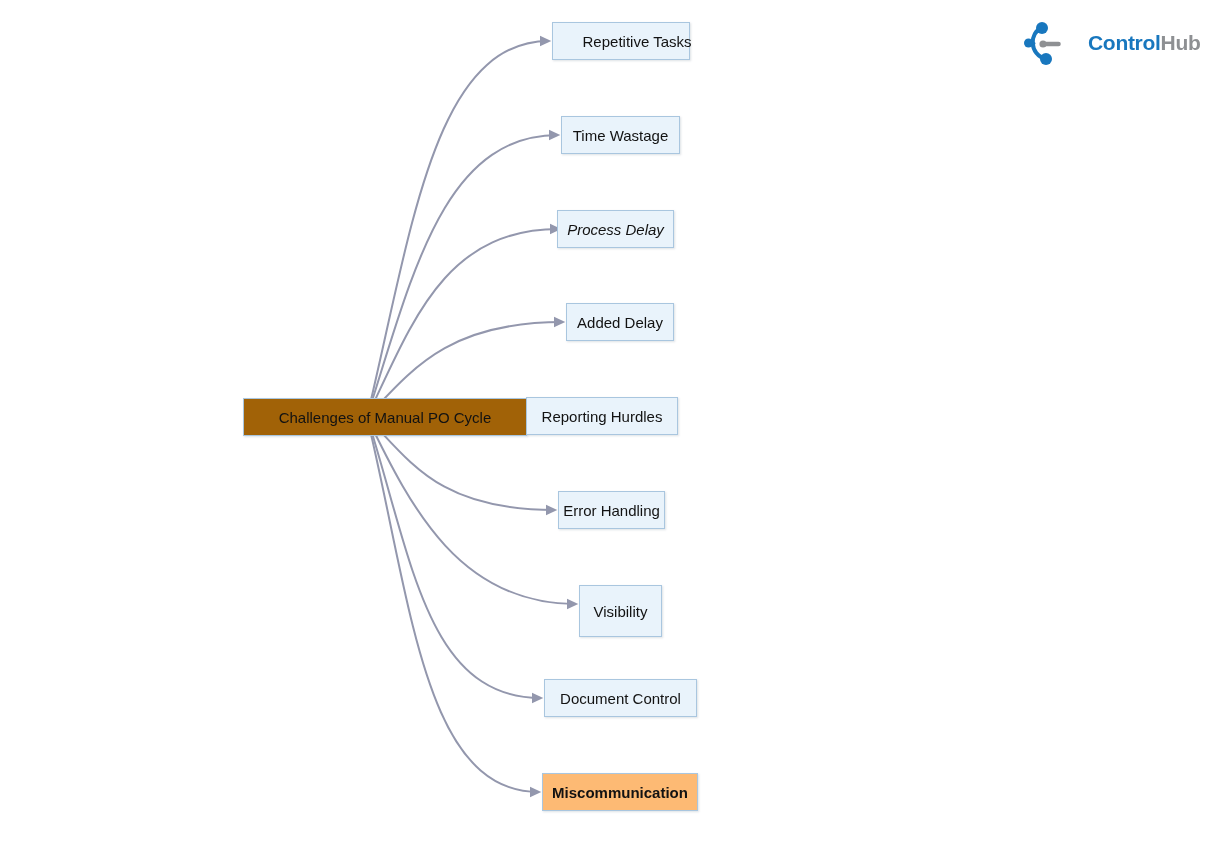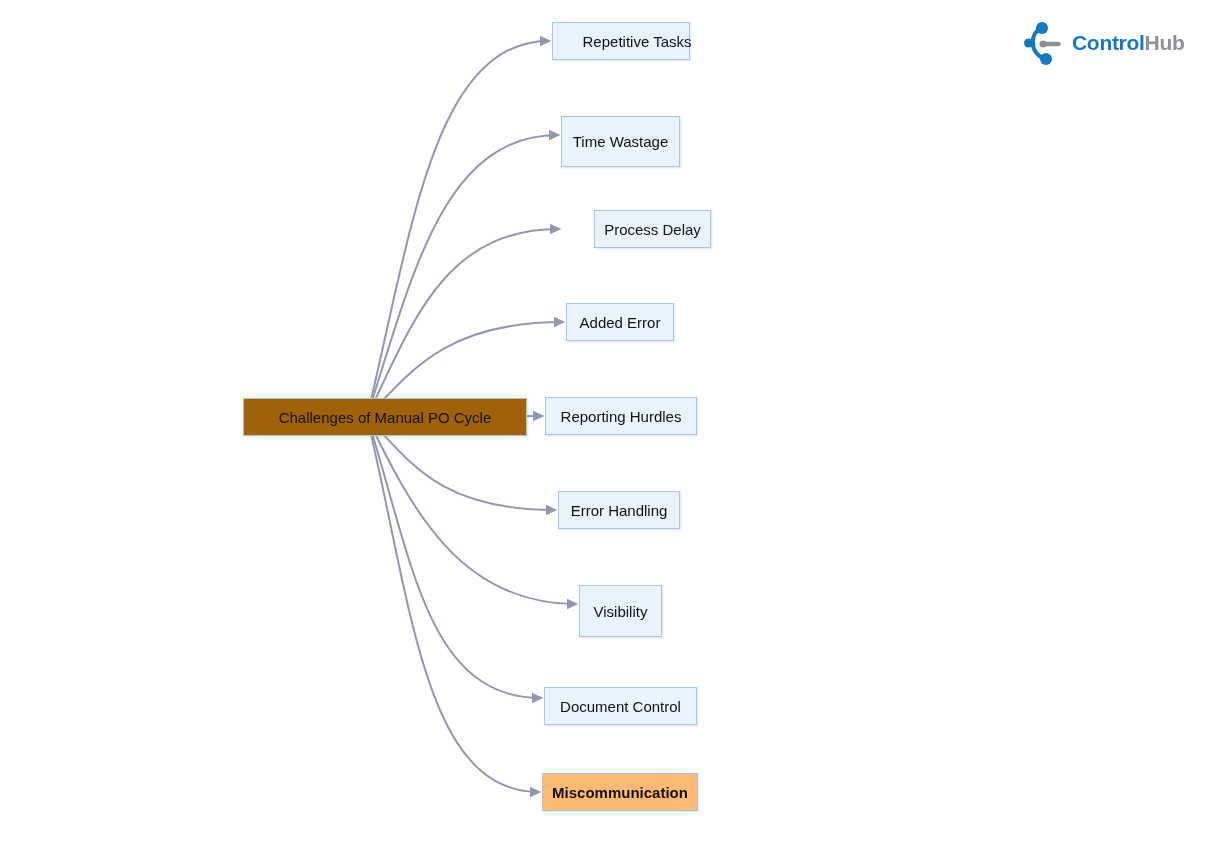--- a/index.html
+++ b/index.html
@@ -35,21 +35,21 @@
     white-space: nowrap;
     box-shadow: 1px 1px 2px rgba(120,135,150,0.25);
   }
   #logo {
     position: absolute;
     left: 1024px;
     top: 20px;
     height: 46px;
     display: flex;
     align-items: center;
-    gap: 8px;
+    gap: 24px;
     z-index: 3;
   }
   #logo .wordmark {
     font-size: 21px;
     font-weight: bold;
     letter-spacing: -0.3px;
     white-space: nowrap;
   }
 </style>
 </head>
@@ -72,27 +72,27 @@
         <path d="M 367 417 C 412 463.5, 440 510, 555 510" fill="none" stroke="#9397ad" stroke-width="2" marker-end="url(#arrowhead)"></path>
         <path d="M 367 417 C 412 510.5, 461 604, 576 604" fill="none" stroke="#9397ad" stroke-width="2" marker-end="url(#arrowhead)"></path>
         <path d="M 367 417 C 412 557.5, 426 698, 541 698" fill="none" stroke="#9397ad" stroke-width="2" marker-end="url(#arrowhead)"></path>
         <path d="M 367 417 C 412 604.5, 424 792, 539 792" fill="none" stroke="#9397ad" stroke-width="2" marker-end="url(#arrowhead)"></path>
       </g>
   </svg>
 
   <div id="nodes">
       <div class="node" style="left: 243px; top: 398px; width: 284px; height: 38px; background: #a16207; border-color: rgb(169, 198, 223); color: rgb(18, 18, 18);">Challenges of Manual PO Cycle</div>
       <div class="node" style="left: 552px; top: 22px; width: 138px; height: 38px; background: rgb(233, 243, 251); border-color: rgb(169, 198, 223); color: rgb(18, 18, 18); padding-left: 32px;">Repetitive Tasks</div>
-      <div class="node" style="left: 561px; top: 116px; width: 119px; height: 51px; background: rgb(233, 243, 251); border-color: rgb(169, 198, 223); color: rgb(18, 18, 18);">Time Wastage</div>
-      <div class="node" style="left: 594px; top: 210px; width: 117px; height: 38px; background: rgb(233, 243, 251); border-color: rgb(169, 198, 223); color: rgb(18, 18, 18);">Process Delay</div>
-      <div class="node" style="left: 566px; top: 303px; width: 108px; height: 38px; background: rgb(233, 243, 251); border-color: rgb(169, 198, 223); color: rgb(18, 18, 18);">Added Error</div>
-      <div class="node" style="left: 545px; top: 397px; width: 152px; height: 38px; background: rgb(233, 243, 251); border-color: rgb(169, 198, 223); color: rgb(18, 18, 18);">Reporting Hurdles</div>
-      <div class="node" style="left: 558px; top: 491px; width: 122px; height: 38px; background: rgb(233, 243, 251); border-color: rgb(169, 198, 223); color: rgb(18, 18, 18);">Error Handling</div>
+      <div class="node" style="left: 561px; top: 116px; width: 119px; height: 38px; background: rgb(233, 243, 251); border-color: rgb(169, 198, 223); color: rgb(18, 18, 18);">Time Wastage</div>
+      <div class="node" style="left: 557px; top: 210px; width: 117px; height: 38px; background: rgb(233, 243, 251); border-color: rgb(169, 198, 223); color: rgb(18, 18, 18); font-style: italic;">Process Delay</div>
+      <div class="node" style="left: 566px; top: 303px; width: 108px; height: 38px; background: rgb(233, 243, 251); border-color: rgb(169, 198, 223); color: rgb(18, 18, 18);">Added Delay</div>
+      <div class="node" style="left: 526px; top: 397px; width: 152px; height: 38px; background: rgb(233, 243, 251); border-color: rgb(169, 198, 223); color: rgb(18, 18, 18);">Reporting Hurdles</div>
+      <div class="node" style="left: 558px; top: 491px; width: 107px; height: 38px; background: rgb(233, 243, 251); border-color: rgb(169, 198, 223); color: rgb(18, 18, 18);">Error Handling</div>
       <div class="node" style="left: 579px; top: 585px; width: 83px; height: 52px; background: rgb(233, 243, 251); border-color: rgb(169, 198, 223); color: rgb(18, 18, 18);">Visibility</div>
-      <div class="node" style="left: 544px; top: 679px; width: 153px; height: 38px; background: rgb(233, 243, 251); border-color: rgb(169, 198, 223); color: rgb(18, 18, 18); margin-top: 8px;">Document Control</div>
+      <div class="node" style="left: 544px; top: 679px; width: 153px; height: 38px; background: rgb(233, 243, 251); border-color: rgb(169, 198, 223); color: rgb(18, 18, 18);">Document Control</div>
       <div class="node" style="left: 542px; top: 773px; width: 156px; height: 38px; background: #fdba74; border-color: rgb(169, 198, 223); color: rgb(18, 18, 18); font-weight: bold;">Miscommunication</div>
     </div>
 
   <div id="logo">
     <svg width="40" height="45" viewBox="0 0 40 45">
       <path d="M 18 7 C 5 11 5 34 22 38" fill="none" stroke="#1877be" stroke-width="4" stroke-linecap="round"></path>
       <line x1="4" y1="22" x2="10" y2="22.5" stroke="#1877be" stroke-width="3" stroke-linecap="round"></line>
       <circle cx="18" cy="7" r="6" fill="#1877be"></circle>
       <circle cx="22" cy="38" r="6" fill="#1877be"></circle>
       <circle cx="4.5" cy="22" r="4.5" fill="#1877be"></circle>

